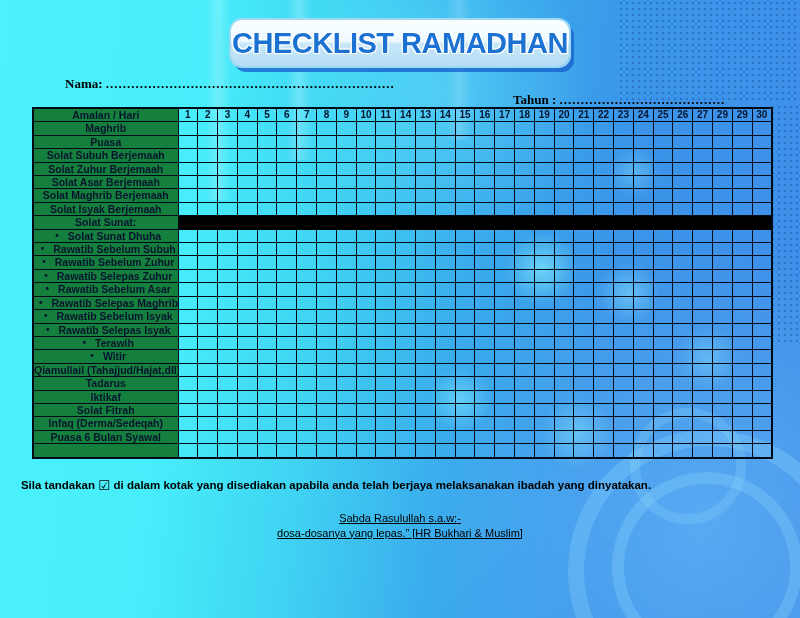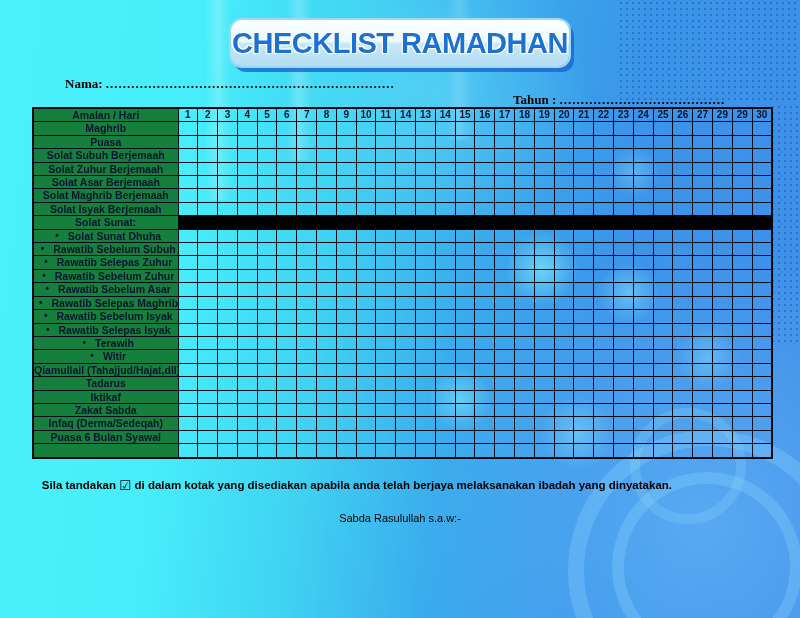--- a/index.html
+++ b/index.html
@@ -65,30 +65,30 @@
   th.corner, td.label{
     background:#15803d;color:#07142e;text-align:center;
     font-size:10.5px;font-weight:bold;padding-left:4px;
   }
   th.dayhead{background:transparent;color:#07142e;font-size:10px;font-weight:bold;text-align:center;}
   td.day{background:transparent;}
   td.day.filled{background:#000;border-color:#000;}
   .bullet{display:inline-block;margin:0 9px 0 5px;font-size:10px;vertical-align:top;}
 
   .instruction{
-    position:absolute;top:477px;left:0;width:672px;text-align:right;
+    position:absolute;top:477px;left:0;width:672px;text-align:center;
     font-size:11.5px;font-weight:bold;color:#000;
   }
   .checkbox-glyph{font-size:13.5px;font-weight:normal;vertical-align:-1px;font-family:"DejaVu Sans",sans-serif;}
 
   .footer{
     position:absolute;top:511px;left:0;width:800px;text-align:center;
     font-size:11px;color:#000;line-height:14.5px;
   }
-  .footer .line{white-space:nowrap;}
+  .footer .line{white-space:nowrap;text-decoration:underline;}
   .credit{margin-top:13px;}
 </style>
 </head>
 <body>
 
 <div class="bg">
   <div class="dots dots-tr"></div>
   <div class="dots dots-right"></div>
   <div class="streak s1"></div>
   <div class="streak s2"></div>
@@ -478,20 +478,53 @@
           <td class="day"></td>
           <td class="day"></td>
           <td class="day"></td>
           <td class="day"></td>
           <td class="day"></td>
           <td class="day"></td>
           <td class="day"></td>
           <td class="day"></td>
         </tr>
         <tr>
+          <td class="label"><span class="bullet">•</span><span>Rawatib Sebelum Zuhur</span></td>
+          <td class="day"></td>
+          <td class="day"></td>
+          <td class="day"></td>
+          <td class="day"></td>
+          <td class="day"></td>
+          <td class="day"></td>
+          <td class="day"></td>
+          <td class="day"></td>
+          <td class="day"></td>
+          <td class="day"></td>
+          <td class="day"></td>
+          <td class="day"></td>
+          <td class="day"></td>
+          <td class="day"></td>
+          <td class="day"></td>
+          <td class="day"></td>
+          <td class="day"></td>
+          <td class="day"></td>
+          <td class="day"></td>
+          <td class="day"></td>
+          <td class="day"></td>
+          <td class="day"></td>
+          <td class="day"></td>
+          <td class="day"></td>
+          <td class="day"></td>
+          <td class="day"></td>
+          <td class="day"></td>
+          <td class="day"></td>
+          <td class="day"></td>
+          <td class="day"></td>
+        </tr>
+        <tr>
           <td class="label"><span class="bullet">•</span><span>Rawatib Selepas  Zuhur</span></td>
           <td class="day"></td>
           <td class="day"></td>
           <td class="day"></td>
           <td class="day"></td>
           <td class="day"></td>
           <td class="day"></td>
           <td class="day"></td>
           <td class="day"></td>
           <td class="day"></td>
@@ -511,53 +544,20 @@
           <td class="day"></td>
           <td class="day"></td>
           <td class="day"></td>
           <td class="day"></td>
           <td class="day"></td>
           <td class="day"></td>
           <td class="day"></td>
           <td class="day"></td>
         </tr>
         <tr>
-          <td class="label"><span class="bullet">•</span><span>Rawatib Sebelum Zuhur</span></td>
-          <td class="day"></td>
-          <td class="day"></td>
-          <td class="day"></td>
-          <td class="day"></td>
-          <td class="day"></td>
-          <td class="day"></td>
-          <td class="day"></td>
-          <td class="day"></td>
-          <td class="day"></td>
-          <td class="day"></td>
-          <td class="day"></td>
-          <td class="day"></td>
-          <td class="day"></td>
-          <td class="day"></td>
-          <td class="day"></td>
-          <td class="day"></td>
-          <td class="day"></td>
-          <td class="day"></td>
-          <td class="day"></td>
-          <td class="day"></td>
-          <td class="day"></td>
-          <td class="day"></td>
-          <td class="day"></td>
-          <td class="day"></td>
-          <td class="day"></td>
-          <td class="day"></td>
-          <td class="day"></td>
-          <td class="day"></td>
-          <td class="day"></td>
-          <td class="day"></td>
-        </tr>
-        <tr>
           <td class="label"><span class="bullet">•</span><span>Rawatib Sebelum Asar</span></td>
           <td class="day"></td>
           <td class="day"></td>
           <td class="day"></td>
           <td class="day"></td>
           <td class="day"></td>
           <td class="day"></td>
           <td class="day"></td>
           <td class="day"></td>
           <td class="day"></td>
@@ -841,21 +841,21 @@
           <td class="day"></td>
           <td class="day"></td>
           <td class="day"></td>
           <td class="day"></td>
           <td class="day"></td>
           <td class="day"></td>
           <td class="day"></td>
           <td class="day"></td>
         </tr>
         <tr>
-          <td class="label"><span>Zakat Sabda</span></td>
+          <td class="label"><span>Solat Fitrah</span></td>
           <td class="day"></td>
           <td class="day"></td>
           <td class="day"></td>
           <td class="day"></td>
           <td class="day"></td>
           <td class="day"></td>
           <td class="day"></td>
           <td class="day"></td>
           <td class="day"></td>
           <td class="day"></td>
@@ -981,14 +981,15 @@
         </tr>
       </tbody>
   </table>
 
   <div class="instruction">
     <span>Sila tandakan </span><span class="checkbox-glyph">☑</span><span> di dalam kotak yang disediakan apabila anda telah berjaya melaksanakan ibadah yang dinyatakan.</span>
   </div>
 
   <div class="footer">
     <div class="line">Sabda Rasulullah s.a.w:-</div>
+    <div class="line">dosa-dosanya yang lepas.” [HR Bukhari &amp; Muslim]</div>
   </div>
 </div>
 
 </body></html>

